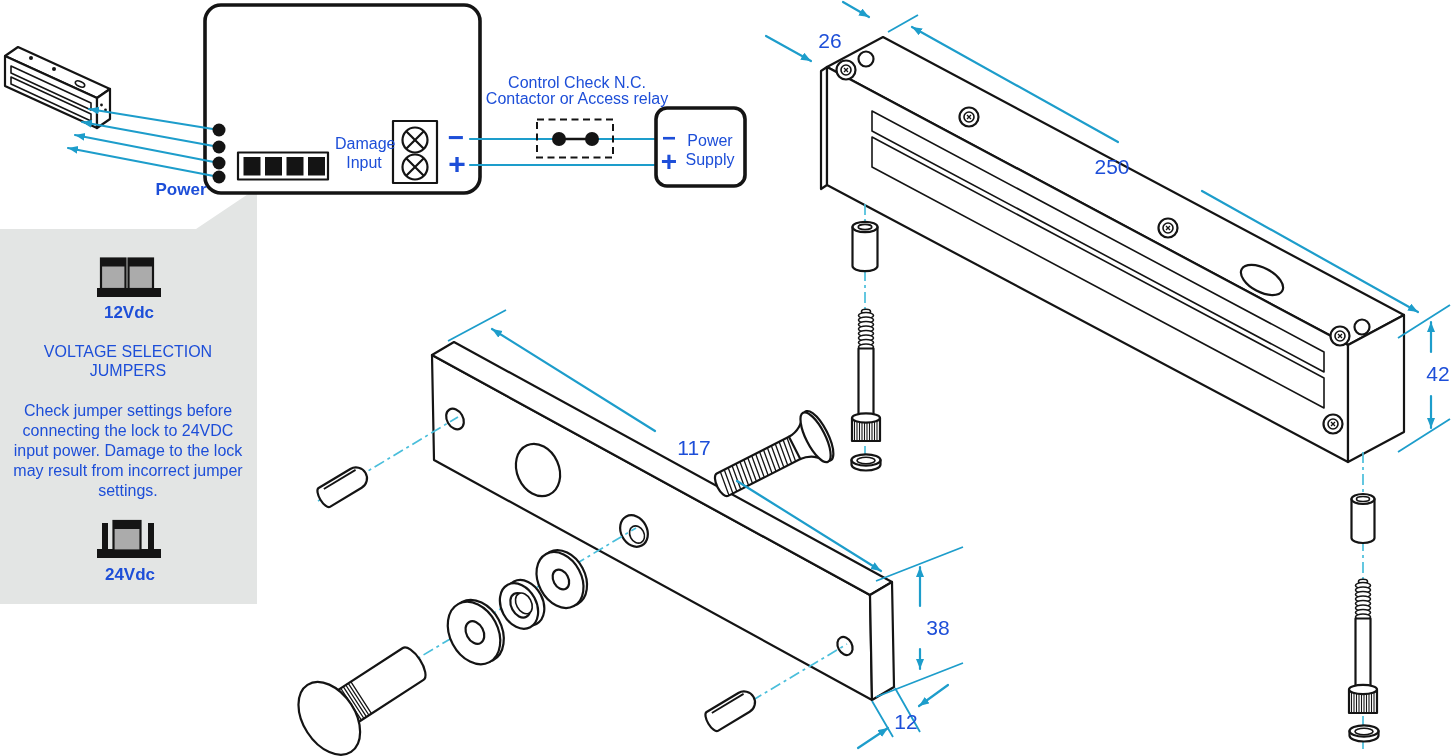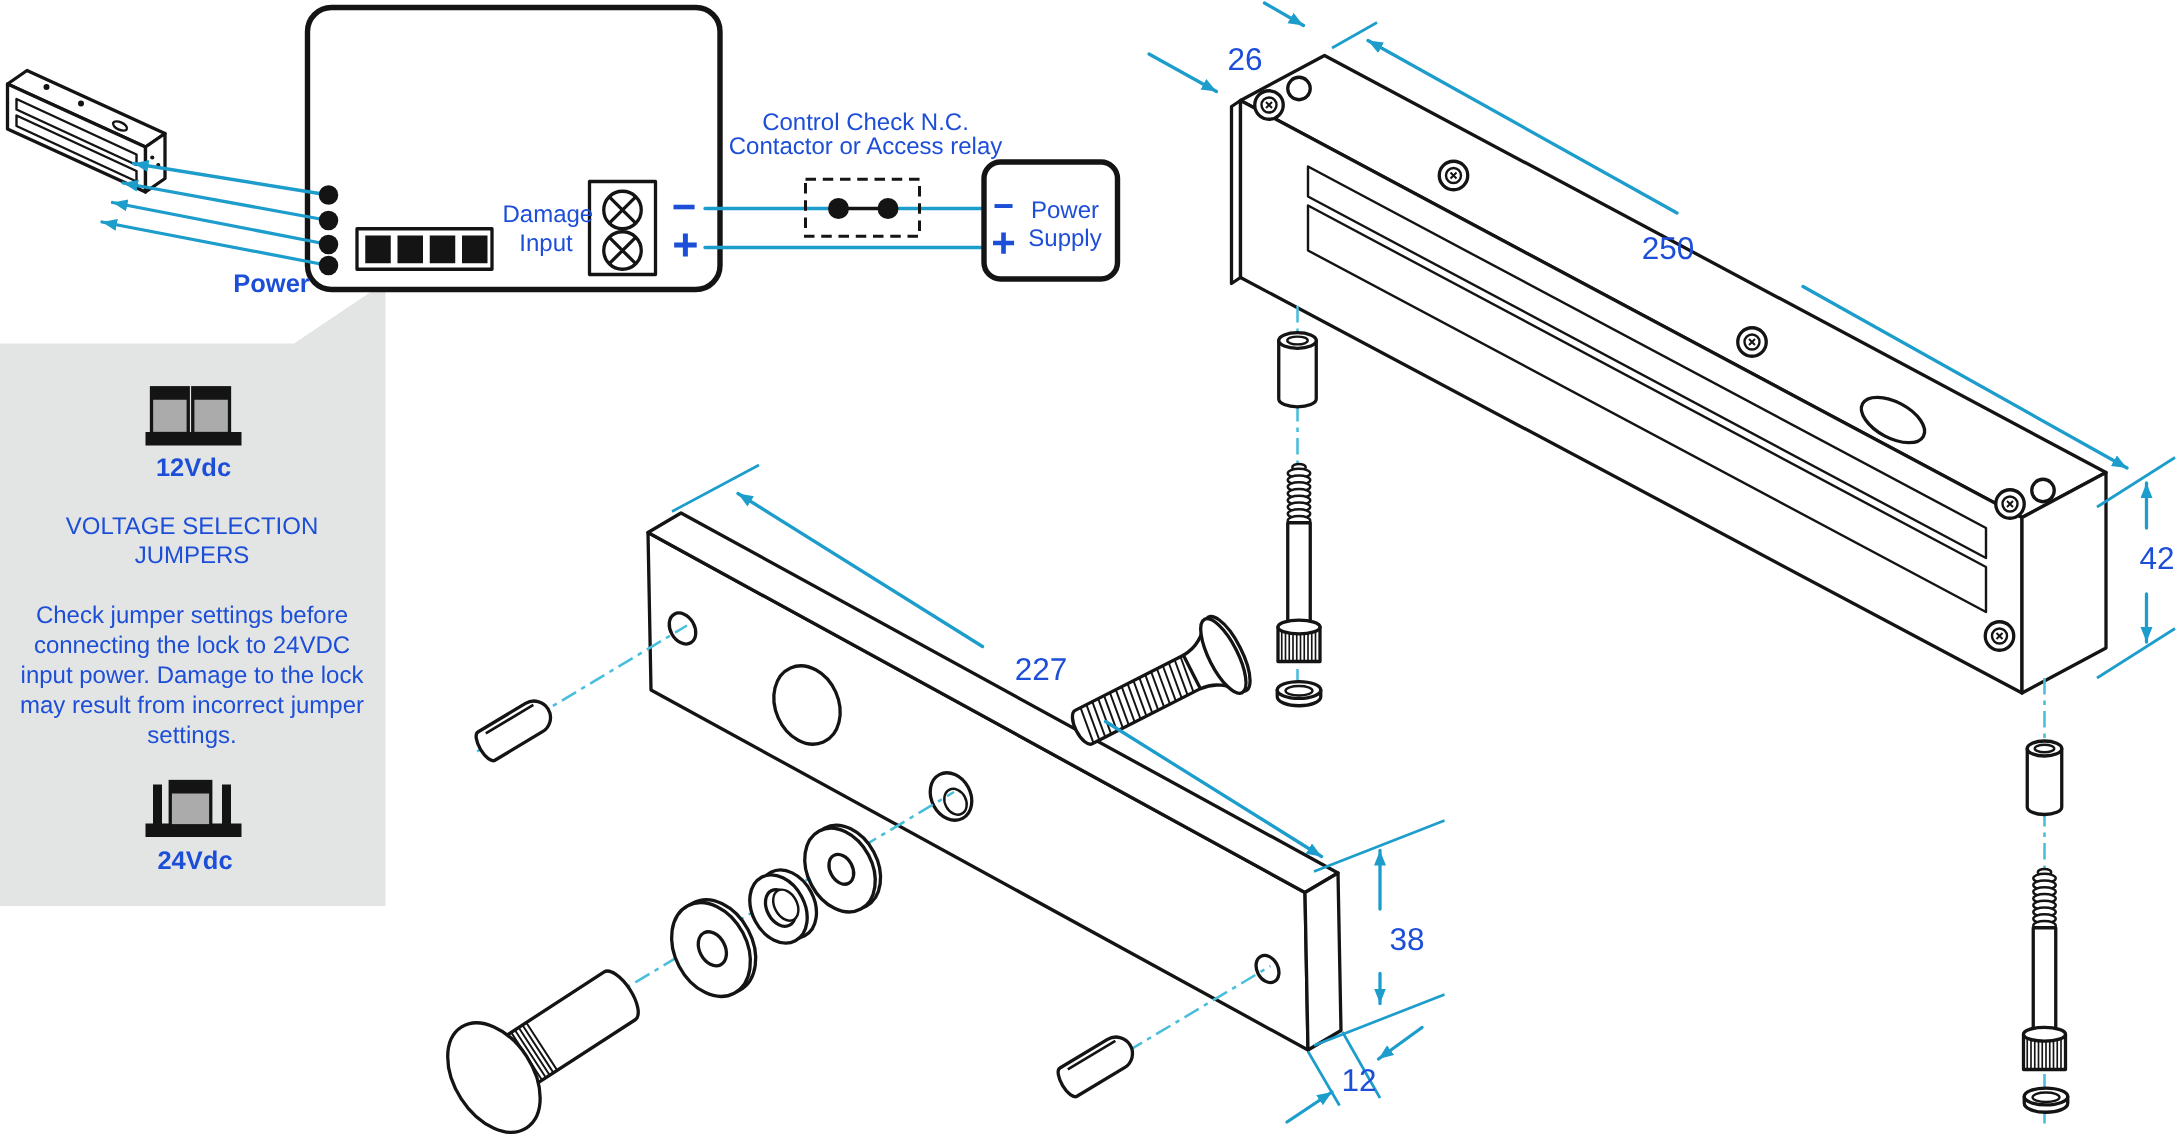--- a/index.html
+++ b/index.html
@@ -288,20 +288,20 @@
 <div class="lbl" style="left:577px;top:98px;white-space:nowrap;">Contactor or Access relay</div>
 <div class="lbl sign" style="left:669px;top:138px;font-size:24px;">−</div>
 <div class="lbl sign" style="left:669px;top:162px;font-size:28px;">+</div>
 <div class="lbl" style="left:710px;top:150px;width:60px;">Power Supply</div>
 
 <div class="lbl bold" style="left:129px;top:312px;font-size:17px;">12Vdc</div>
 <div class="lbl" style="left:128px;top:361px;width:175px;">VOLTAGE SELECTION JUMPERS</div>
 <div class="lbl" style="left:128px;top:451px;width:242px;line-height:20px;">Check jumper settings before connecting the lock to 24VDC input power. Damage to the lock may result from incorrect jumper settings.</div>
 <div class="lbl bold" style="left:130px;top:574px;font-size:17px;">24Vdc</div>
 
-<div class="lbl dim" style="left:694px;top:447px;">227</div>
+<div class="lbl dim" style="left:694px;top:447px;">117</div>
 <div class="lbl dim" style="left:938px;top:627px;">38</div>
 <div class="lbl dim" style="left:906px;top:721px;">12</div>
 <div class="lbl dim" style="left:830px;top:40px;">26</div>
 <div class="lbl dim" style="left:1112px;top:166px;text-align:center;">250</div>
 <div class="lbl dim" style="left:1438px;top:373px;">42</div>
 
 </div>
 
 </body></html>

